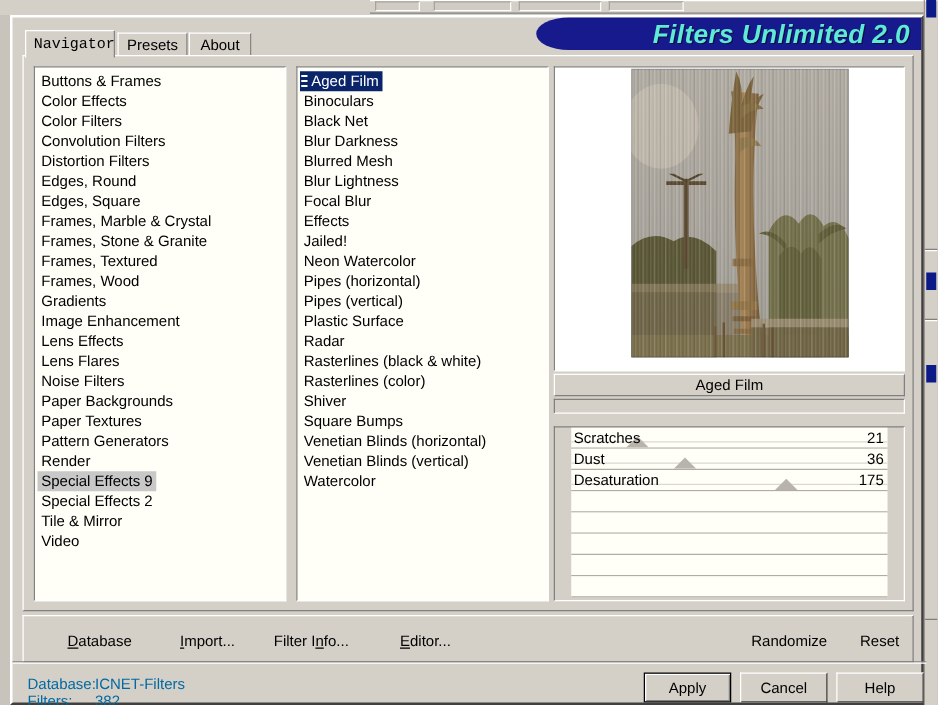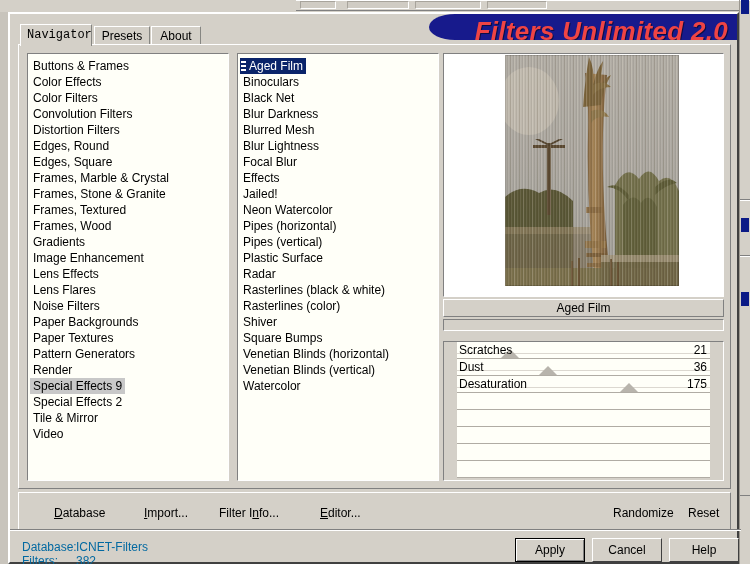--- a/index.html
+++ b/index.html
@@ -56,22 +56,22 @@
   .banner {
     position: absolute; right: 0px; top: 0px;
     width: 308px; height: 26px;
     background: #171a8c;
     border-top-left-radius: 26px 13px;
     border-bottom-left-radius: 26px 13px;
     overflow: hidden;
   }
   .banner-text {
     position: absolute; right: 9px; top: 2px;
-    color: #ef4444;
-    font-size: 26px;
+    color: #5eead4;
+    font-size: 21px;
     font-weight: bold;
     font-style: italic;
     letter-spacing: 0.3px;
     white-space: nowrap;
     text-shadow: 1px 1px 0 rgba(0,0,0,0.5);
     text-align: right;
   }
 
   
   .tabstrip {
@@ -495,21 +495,21 @@
 
         </div>
       </div>
     </div>
 
     <div class="cmdrow">
       <button class="flatbtn" style="left:29px;"><u>D</u><span>atabase</span></button>
       <button class="flatbtn" style="left:119px;"><u>I</u>mport...</button>
       <button class="flatbtn" style="left:194px;">Filter I<u>n</u>fo...</button>
       <button class="flatbtn" style="left:295px;"><u>E</u>ditor...</button>
-      <button class="flatbtn" style="left:588px;">Randomize</button>
+      <button class="flatbtn" style="left:576px;">Randomize</button>
       <button class="flatbtn" style="left:663px;">Reset</button>
     </div>
 
     <div class="statusline-top"></div>
 
     <div class="status">
       <span class="line lbl" style="top:6px;">Database:</span>
       <span class="line v" style="top:6px;">ICNET-Filters</span>
       <span class="line lbl" style="top:20px;">Filters:</span>
       <span class="line v" style="top:20px;">382</span>

